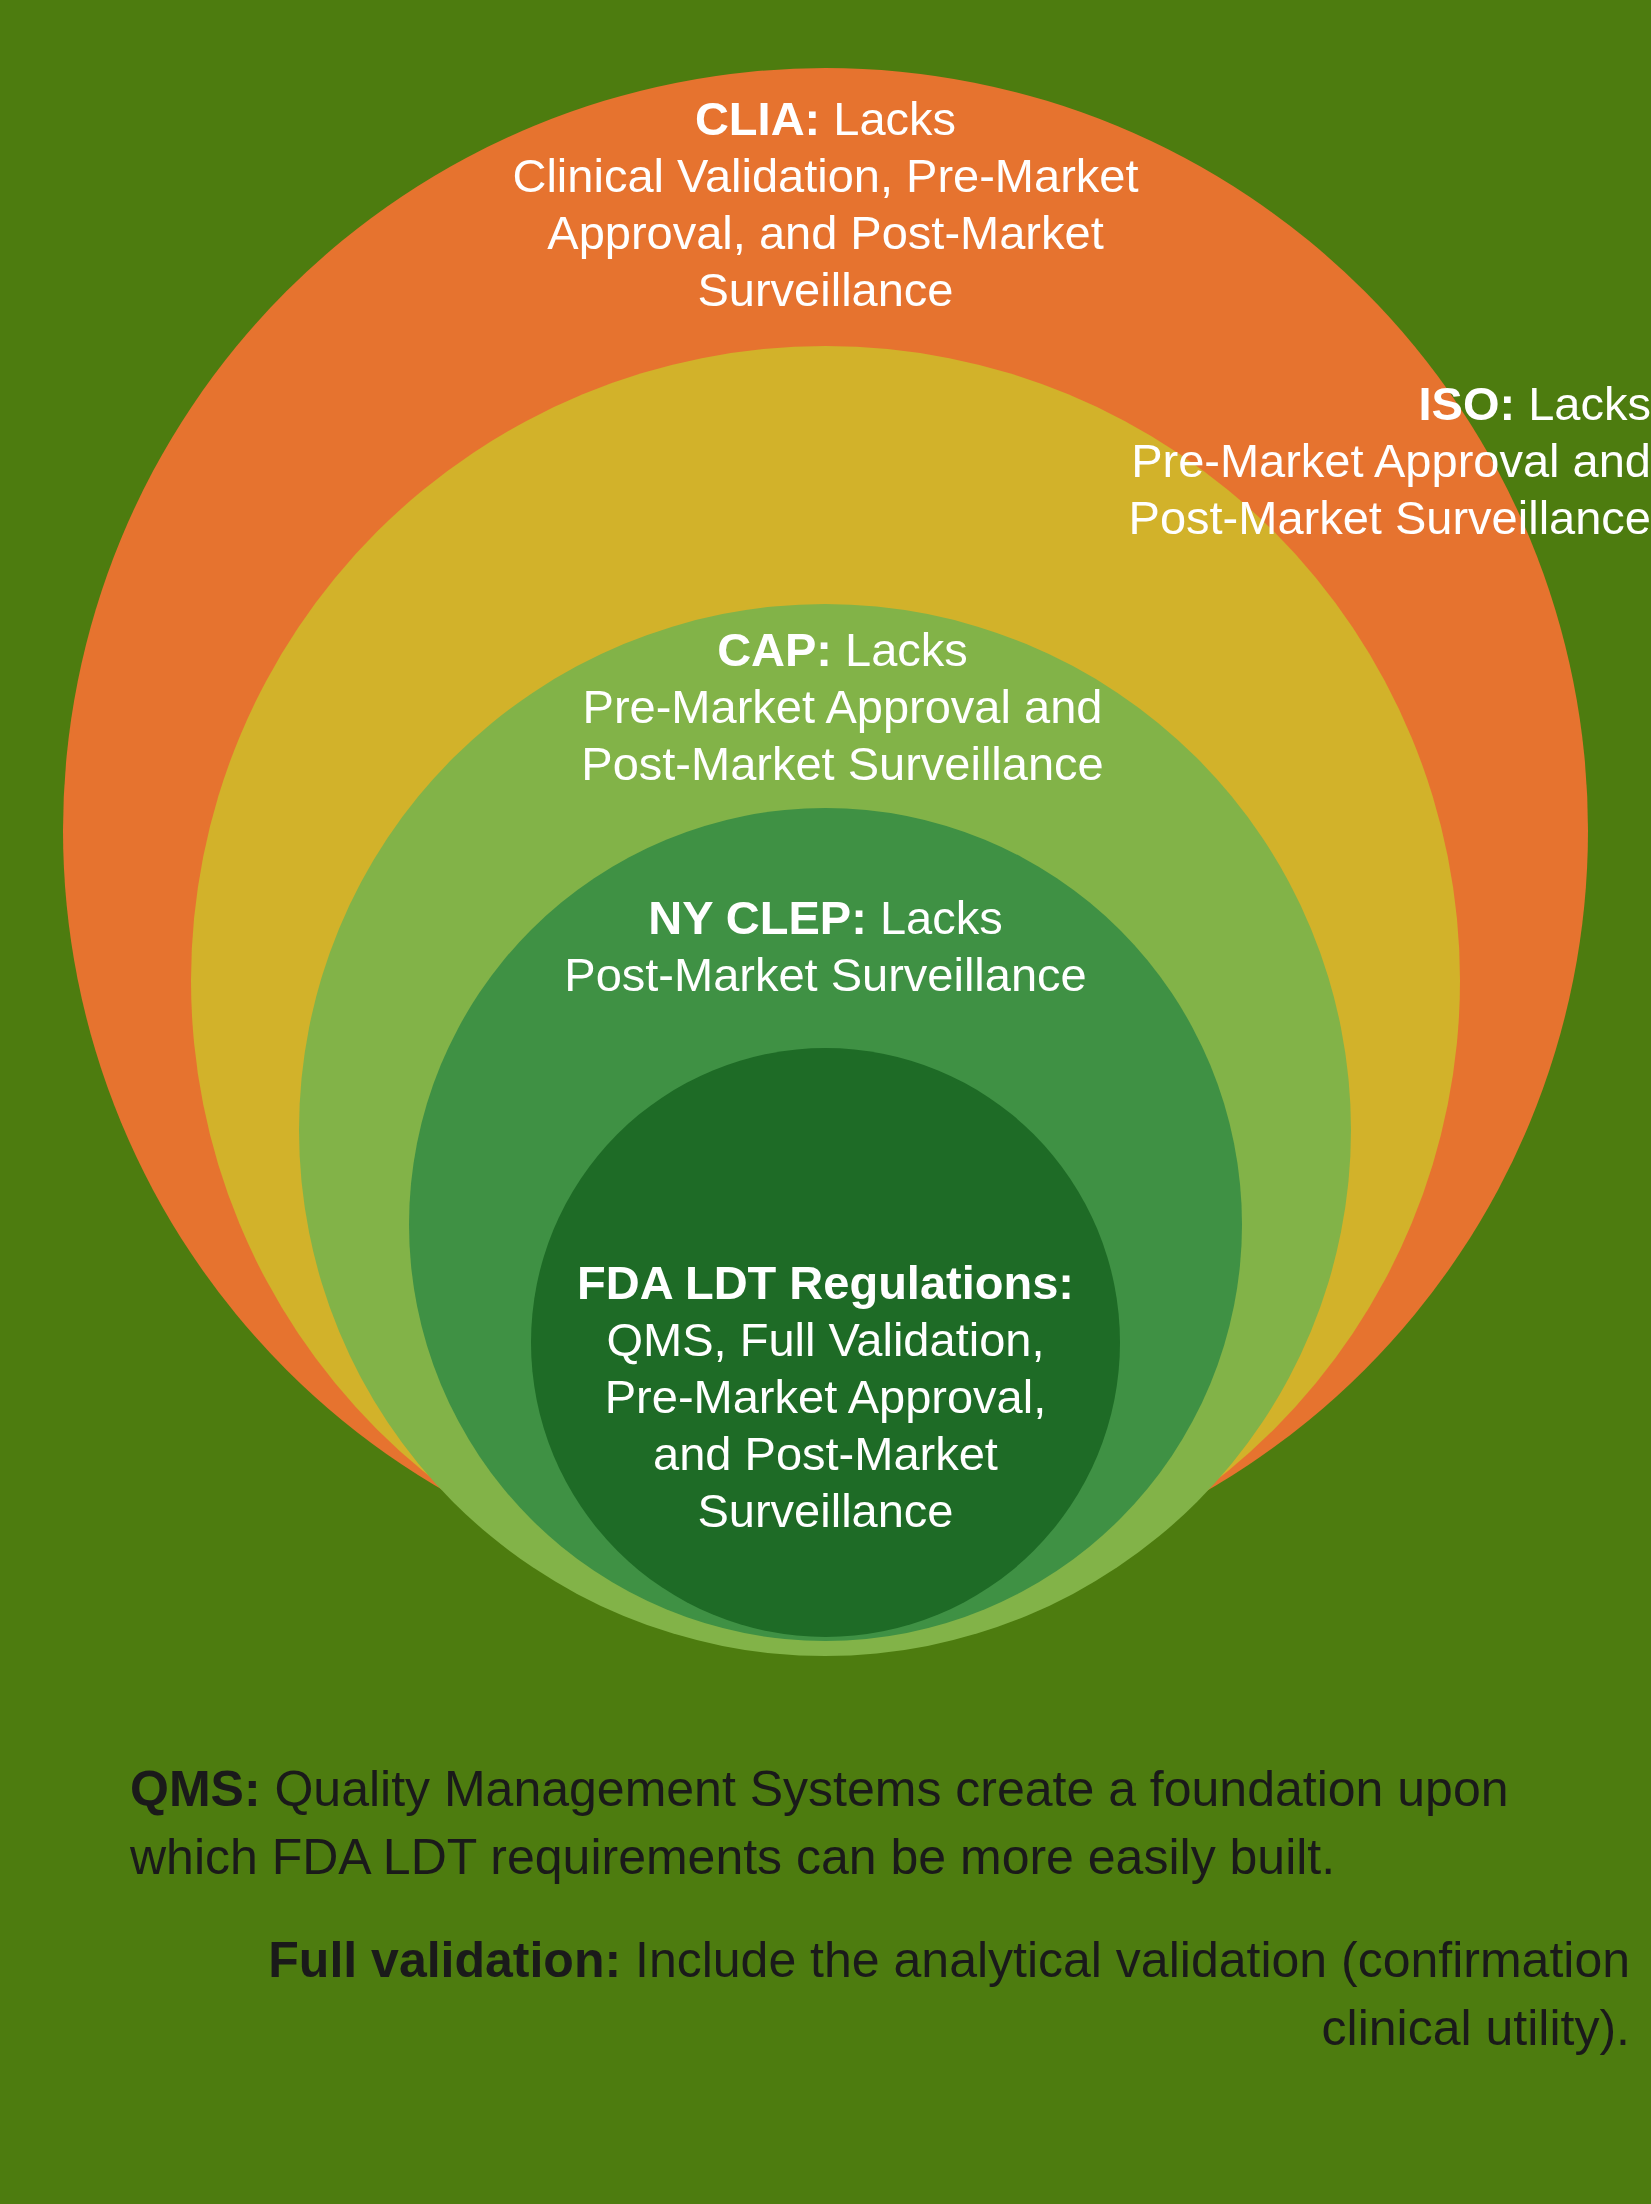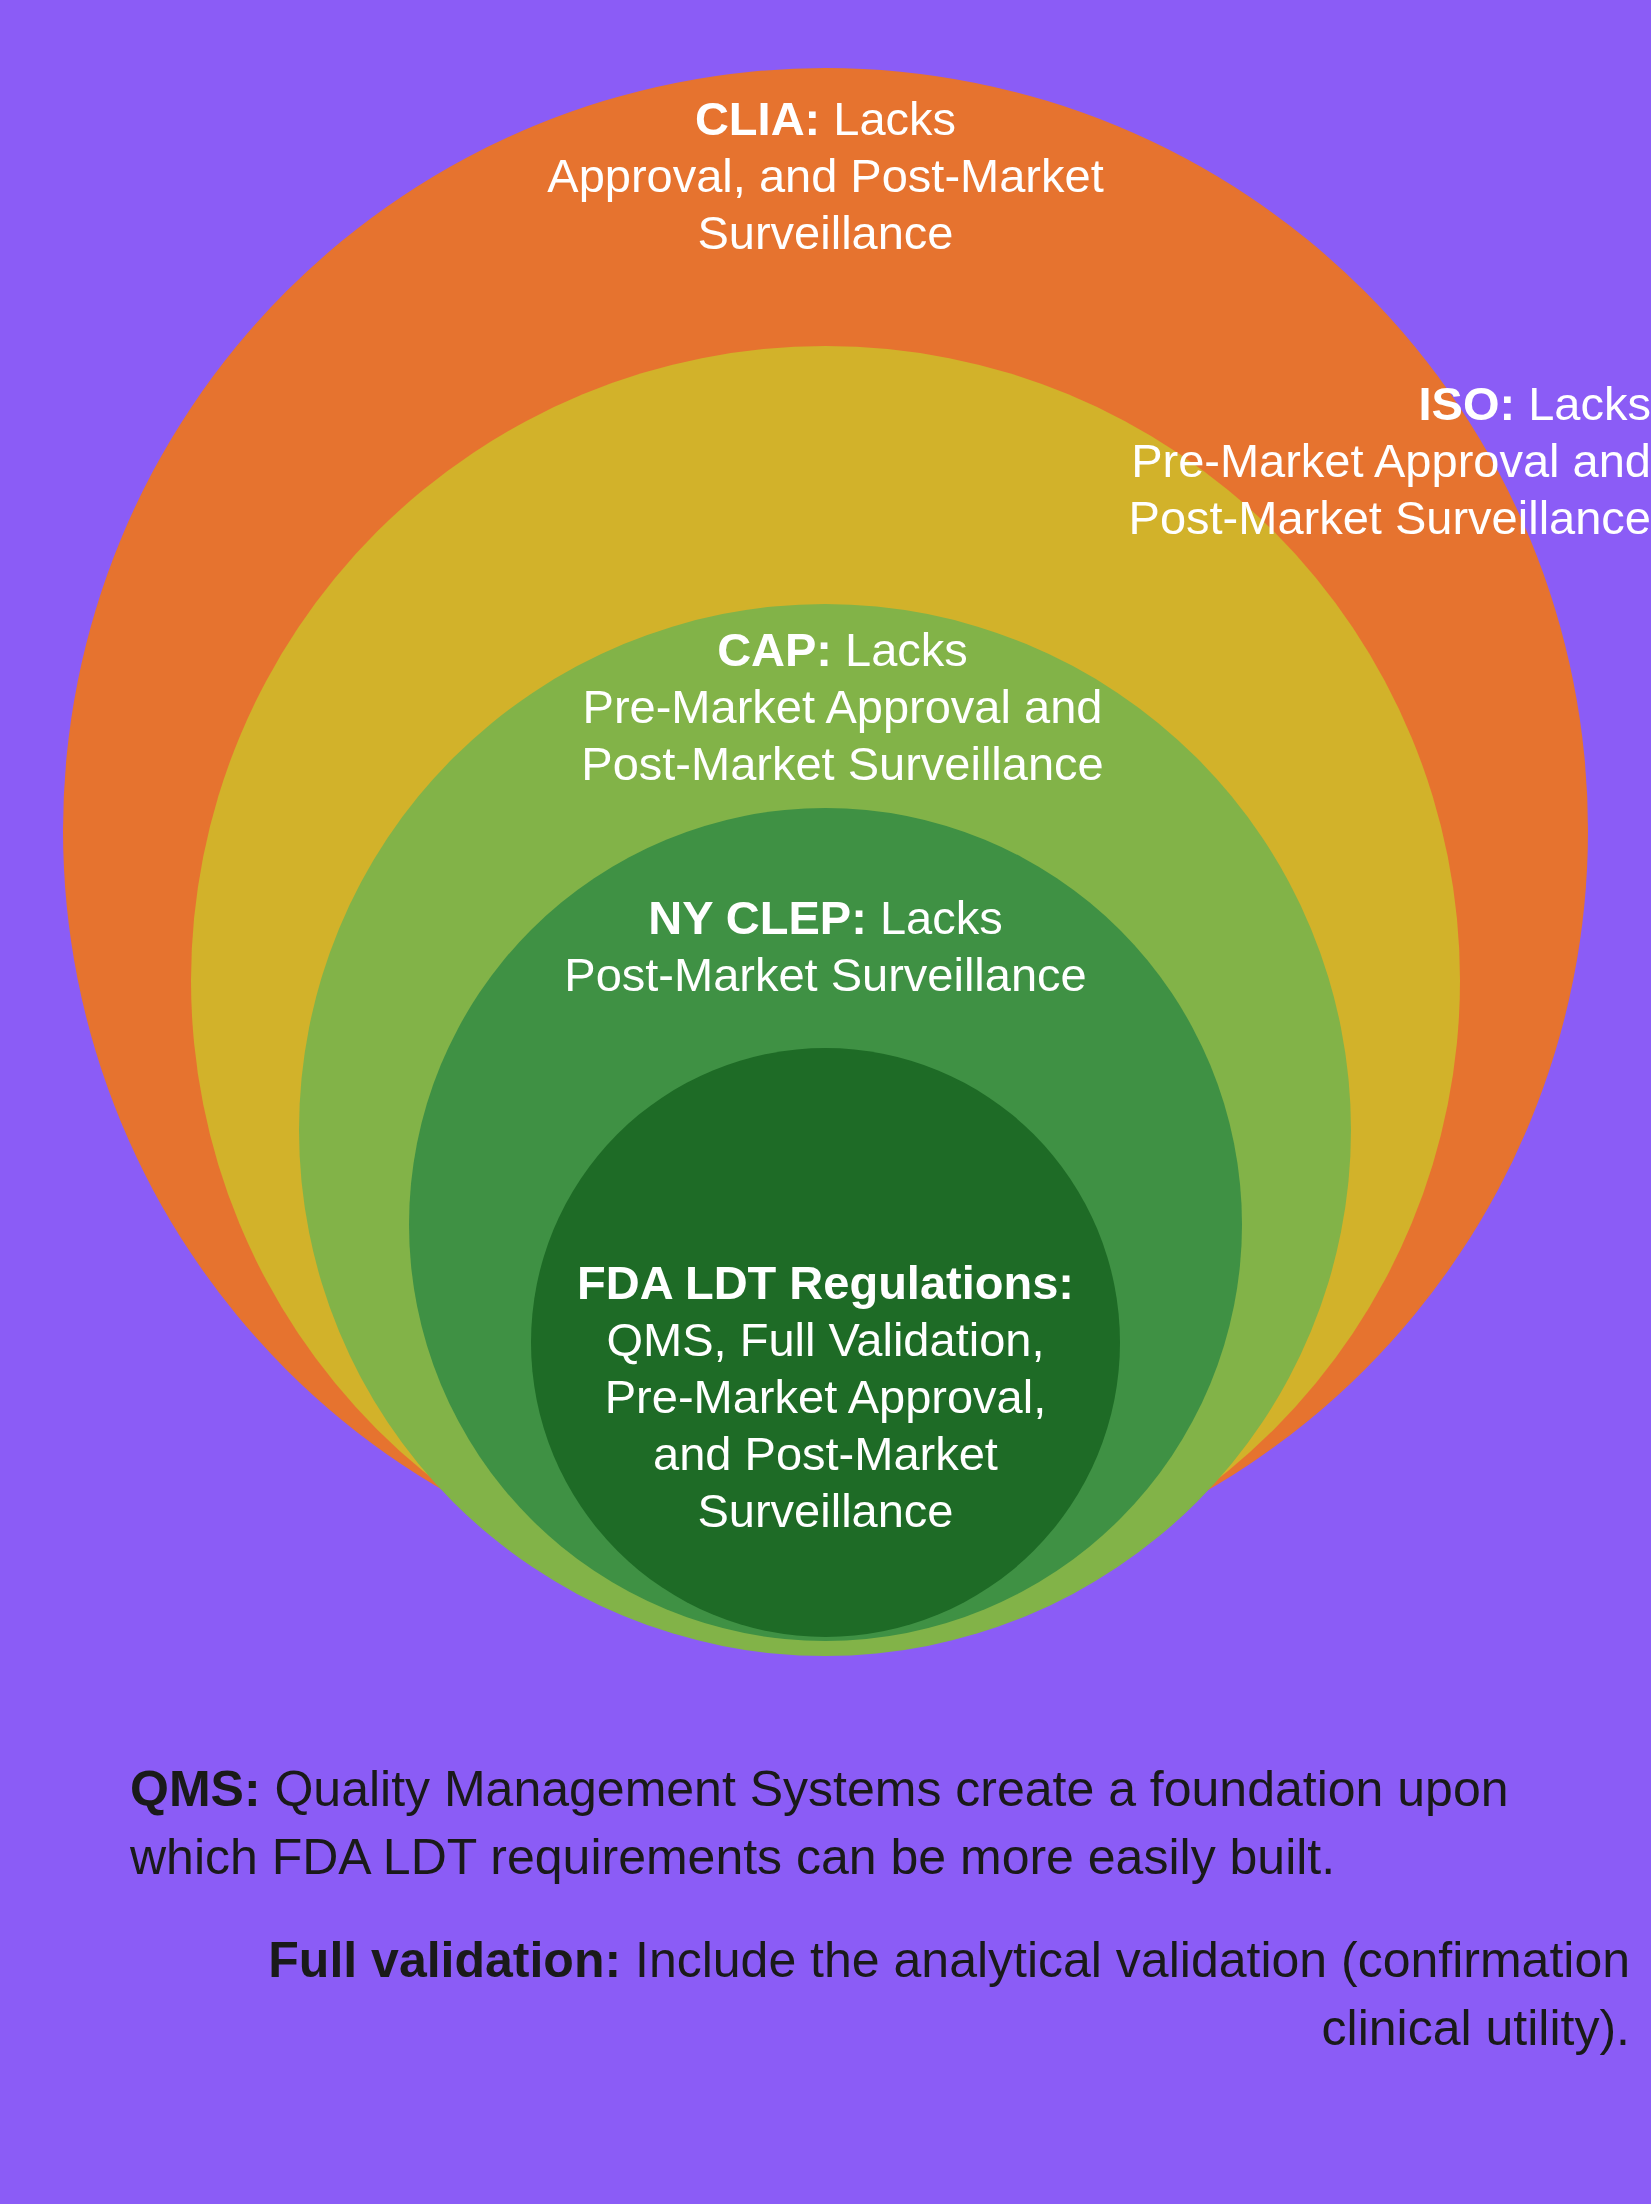--- a/index.html
+++ b/index.html
@@ -53,30 +53,31 @@
     font-size: 50px;
     line-height: 68px;
   }
   #footnote-qms     { top: 1755px; }
   #footnote-fullval { top: 1926px; text-align: right; }
   .fn-line { white-space: nowrap; margin-left: 47px; }
 </style>
 </head>
 <body>
 
-<div class="stage" style="background: #8b5cf6;">
+<div class="stage" style="background: #4d7c0f;">
 
   <div class="circle" id="ring-clia" style="background: rgb(230, 115, 47);"></div>
   <div class="circle" id="ring-iso" style="background: rgb(210, 178, 42);"></div>
   <div class="circle" id="ring-cap" style="background: rgb(130, 179, 72);"></div>
   <div class="circle" id="ring-nyclep" style="background: rgb(63, 145, 68);"></div>
   <div class="circle" id="ring-fda" style="background: rgb(30, 107, 38);"></div>
 
   <div class="ring-label" id="label-clia" style="color: rgb(255, 255, 255);">
     <div class="rt-line"><span class="b">CLIA:</span><span> Lacks</span></div>
+    <div class="rt-line">Clinical Validation, Pre-Market</div>
     <div class="rt-line">Approval, and Post-Market</div>
     <div class="rt-line">Surveillance</div>
   </div>
 
   <div class="ring-label" id="label-iso" style="color: rgb(255, 255, 255);">
     <div class="rt-line"><span class="b">ISO:</span><span> Lacks</span></div>
     <div class="rt-line">Pre-Market Approval and</div>
     <div class="rt-line">Post-Market Surveillance</div>
   </div>
 

